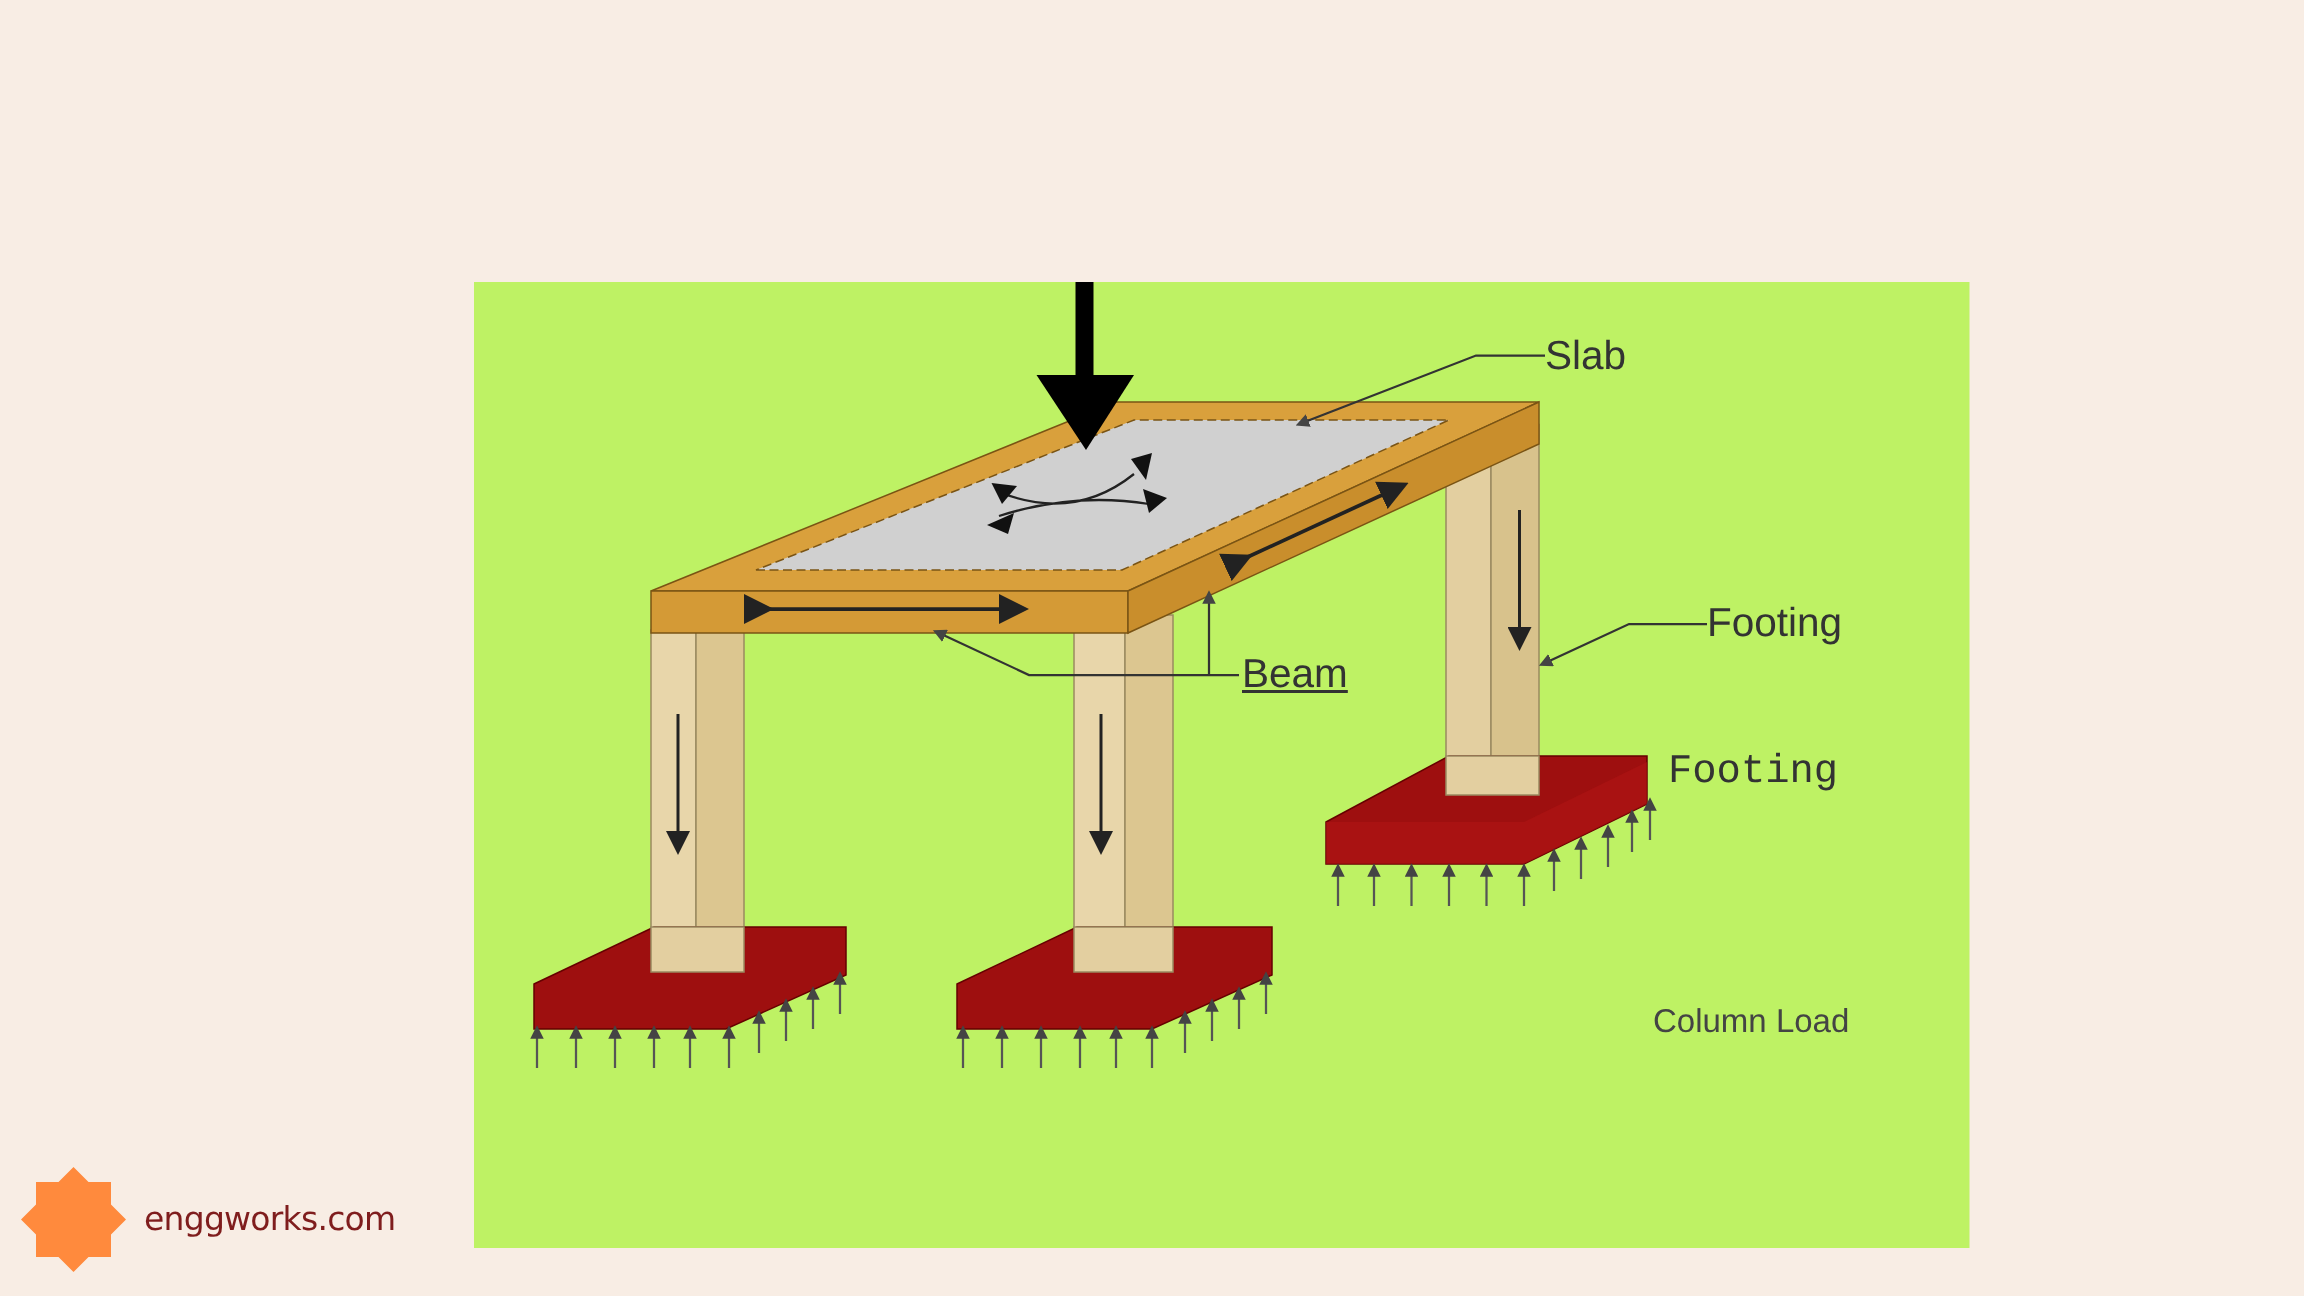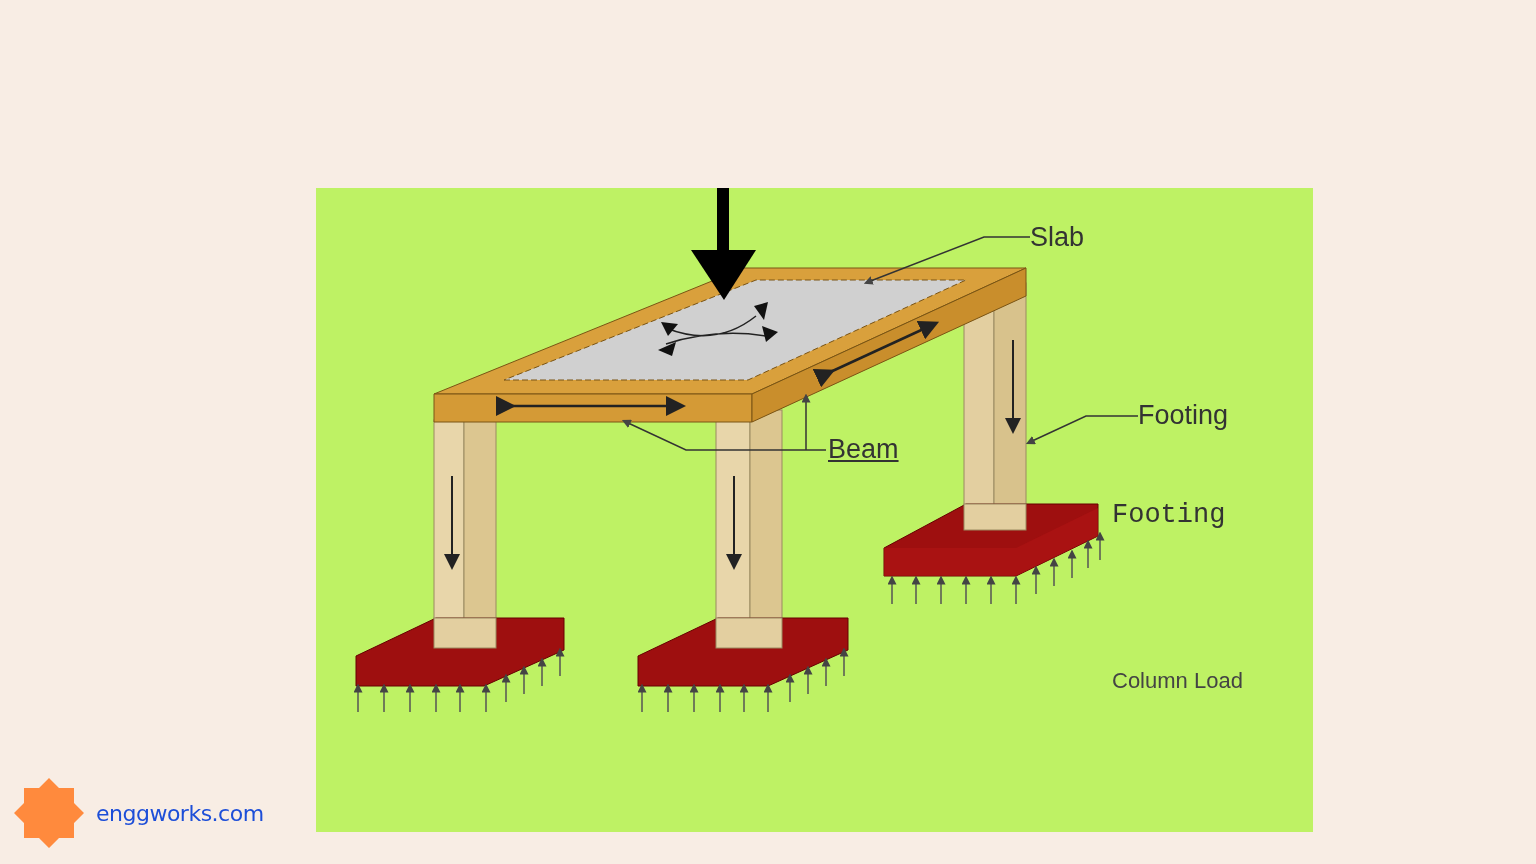--- a/index.html
+++ b/index.html
@@ -12,27 +12,27 @@
   .slide { position: absolute; left: 0; top: 0; width: 1536px; height: 864px; }
   .figure {
     position: absolute; left: 316px; top: 188px; width: 972px; height: 644px;
     background: #bef264; overflow: hidden; padding-left: 25px;
   }
   .figure svg { position: absolute; left: 0; top: 0; }
   .label {
     position: absolute; color: #333; font-size: 27px;
     font-family: "Liberation Sans", sans-serif; white-space: nowrap;
   }
-  .caption { position: absolute; color: #444; font-size: 22px; white-space: nowrap; margin-left: 10px; }
+  .caption { position: absolute; color: #444; font-size: 22px; white-space: nowrap; }
   .brand {
     position: absolute; left: 14px; top: 778px; height: 70px;
     display: flex; align-items: center;
   }
   .brand-text {
-    margin-left: 12px; font-size: 22px; color: #1d4ed8;
+    margin-left: 12px; font-size: 22px; color: #7f1d1d;
     font-family: "DejaVu Sans", sans-serif; letter-spacing: -0.5px;
   }
 </style>
 </head>
 <body>
 
 <div class="slide">
 
   <div class="figure">
     <svg width="972" height="524" viewBox="0 0 972 524">

